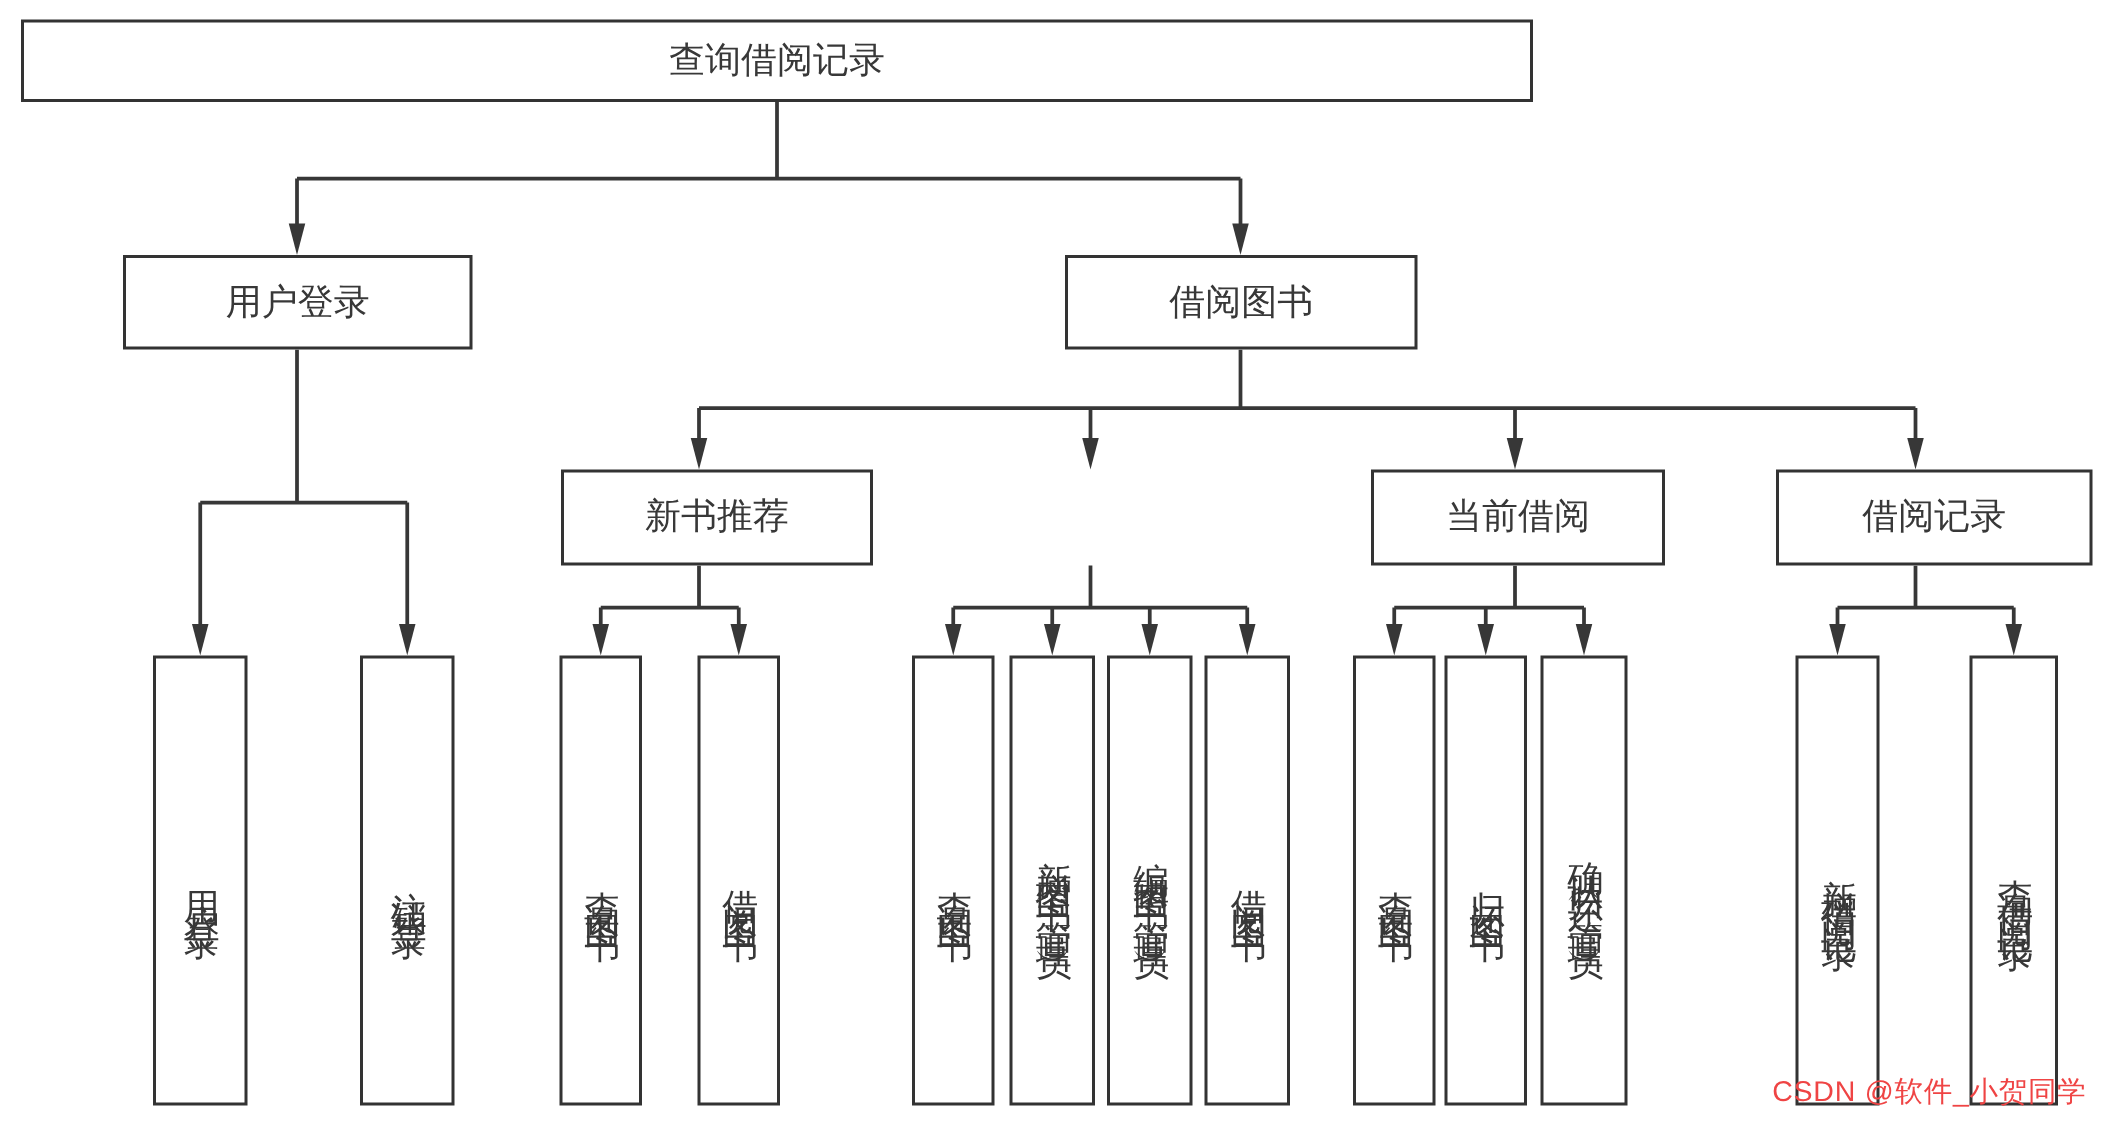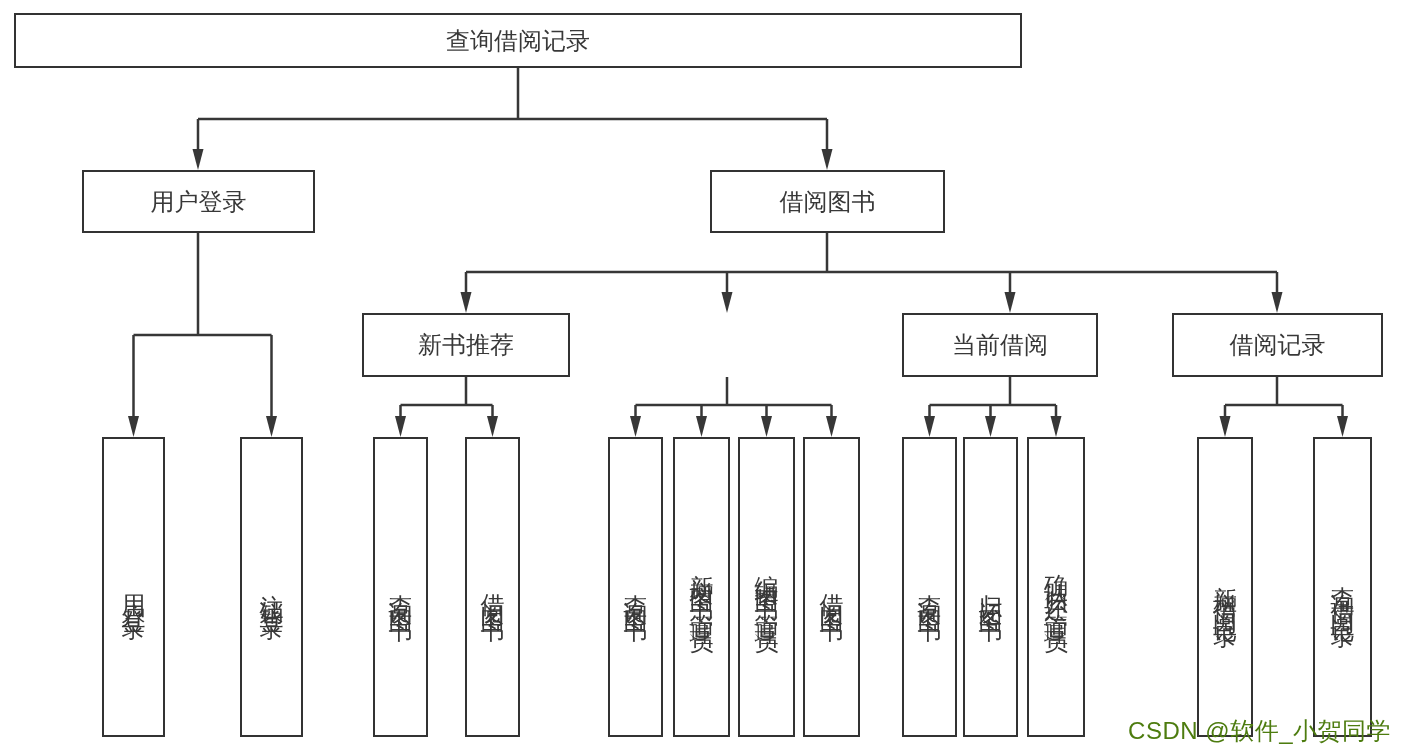--- a/index.html
+++ b/index.html
@@ -41,38 +41,38 @@
     justify-content: center;
     color: #383838;
   }
   .h-label {
     font-size: 24px;
     line-height: 1;
     white-space: nowrap;
   }
   .lvl1 { left: 14px; top: 13px; width: 1008px; height: 55px; }
   .lvl2 { top: 170px; height: 63px; }
-  .lvl3 { top: 313px; height: 64px; }
+  .lvl3 { top: 313px; height: 64px; margin-left: 12px; }
   .leaf { top: 437px; height: 300px; }
   .v-label {
     writing-mode: vertical-rl;
     text-orientation: mixed;
     font-size: 24px;
     line-height: 1;
     letter-spacing: 8px;
     margin-bottom: -8px;
     white-space: nowrap;
   }
   .watermark {
     position: absolute;
     right: 14px;
     top: 715px;
-    font-size: 24px;
+    font-size: 19px;
     letter-spacing: 0.5px;
-    color: #4d7c0f;
+    color: #ef4444;
     white-space: nowrap;
   }
 </style>
 </head>
 <body>
 
 <div class="canvas">
 
   <svg class="connectors" viewBox="0 0 1405 747" xmlns="http://www.w3.org/2000/svg">
     <path class="trunk" d="

